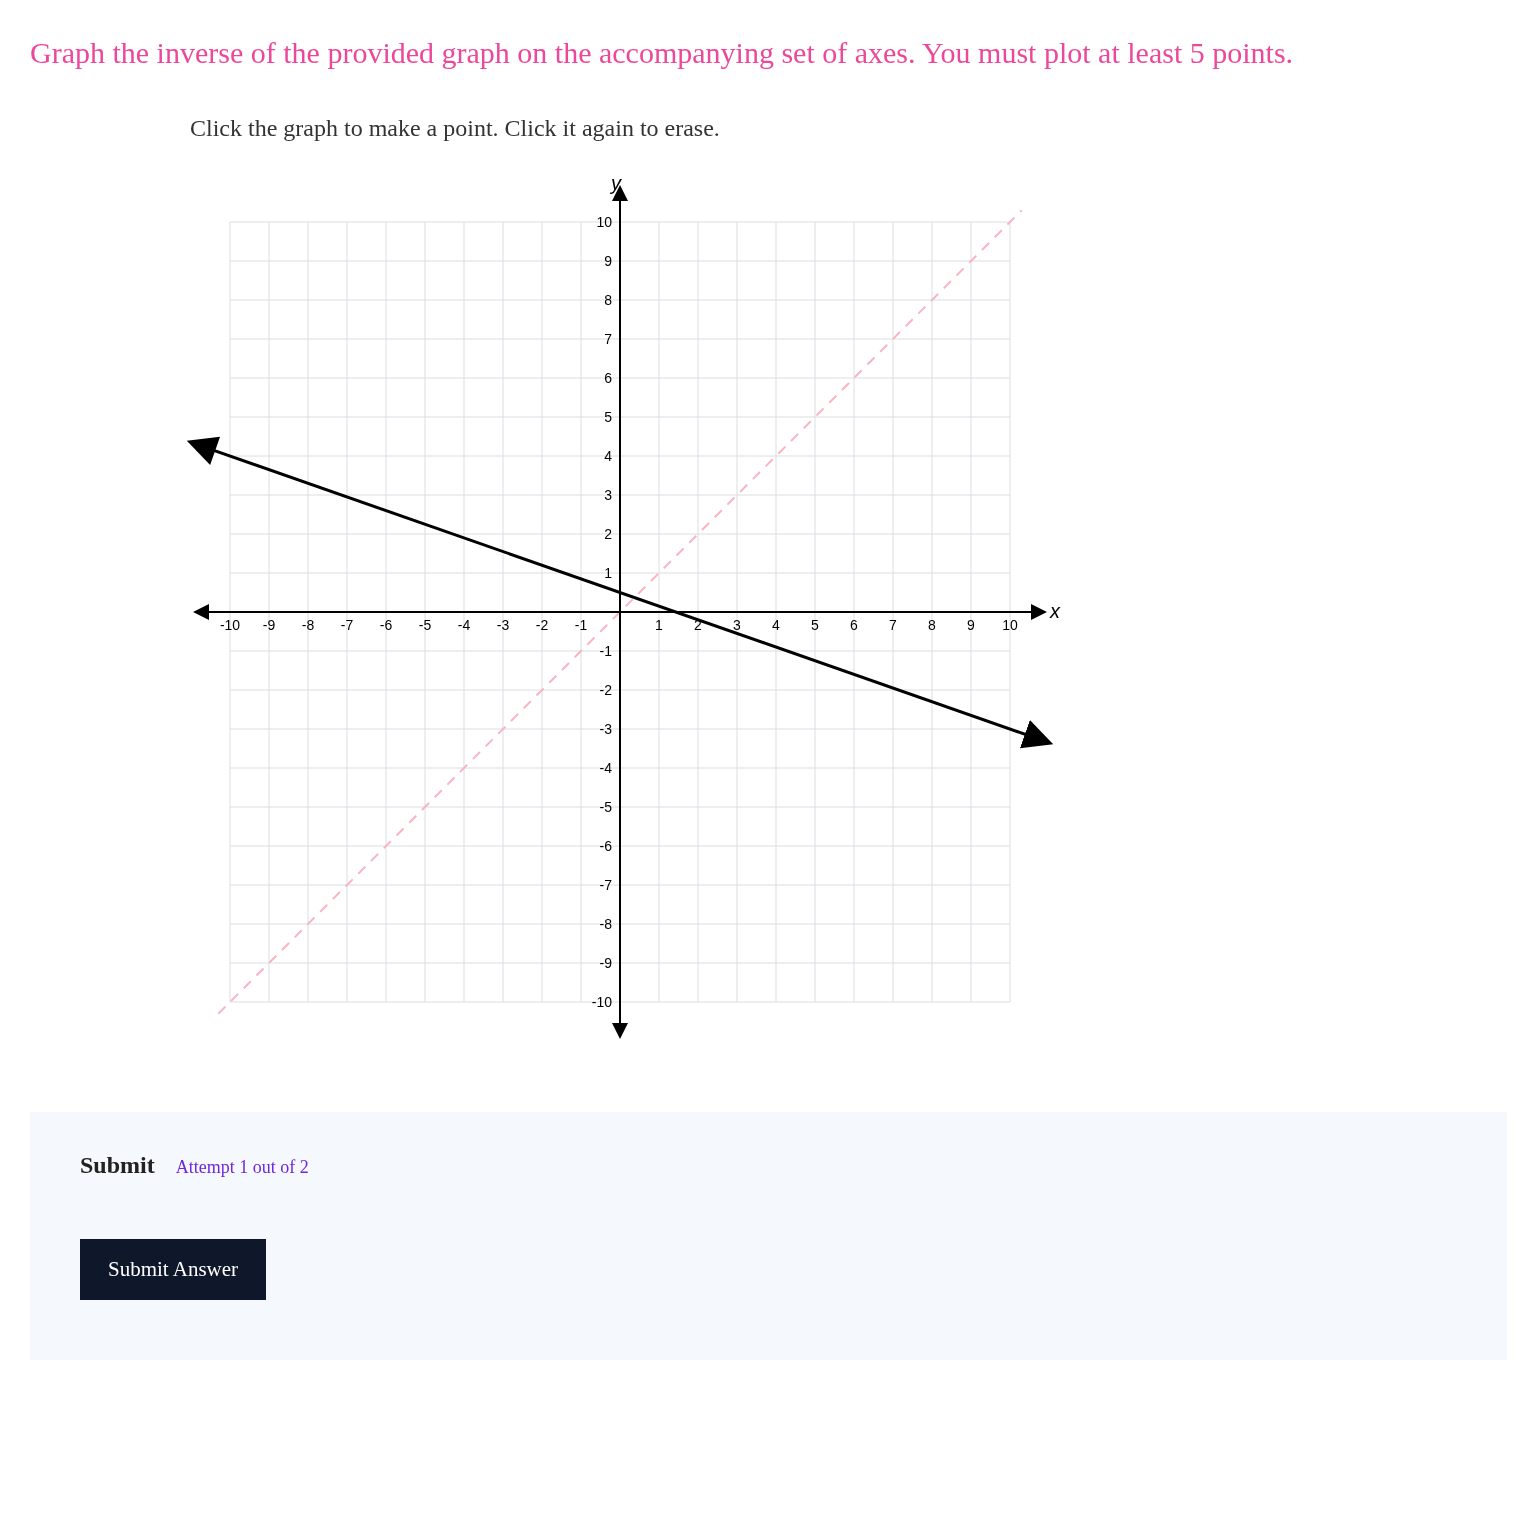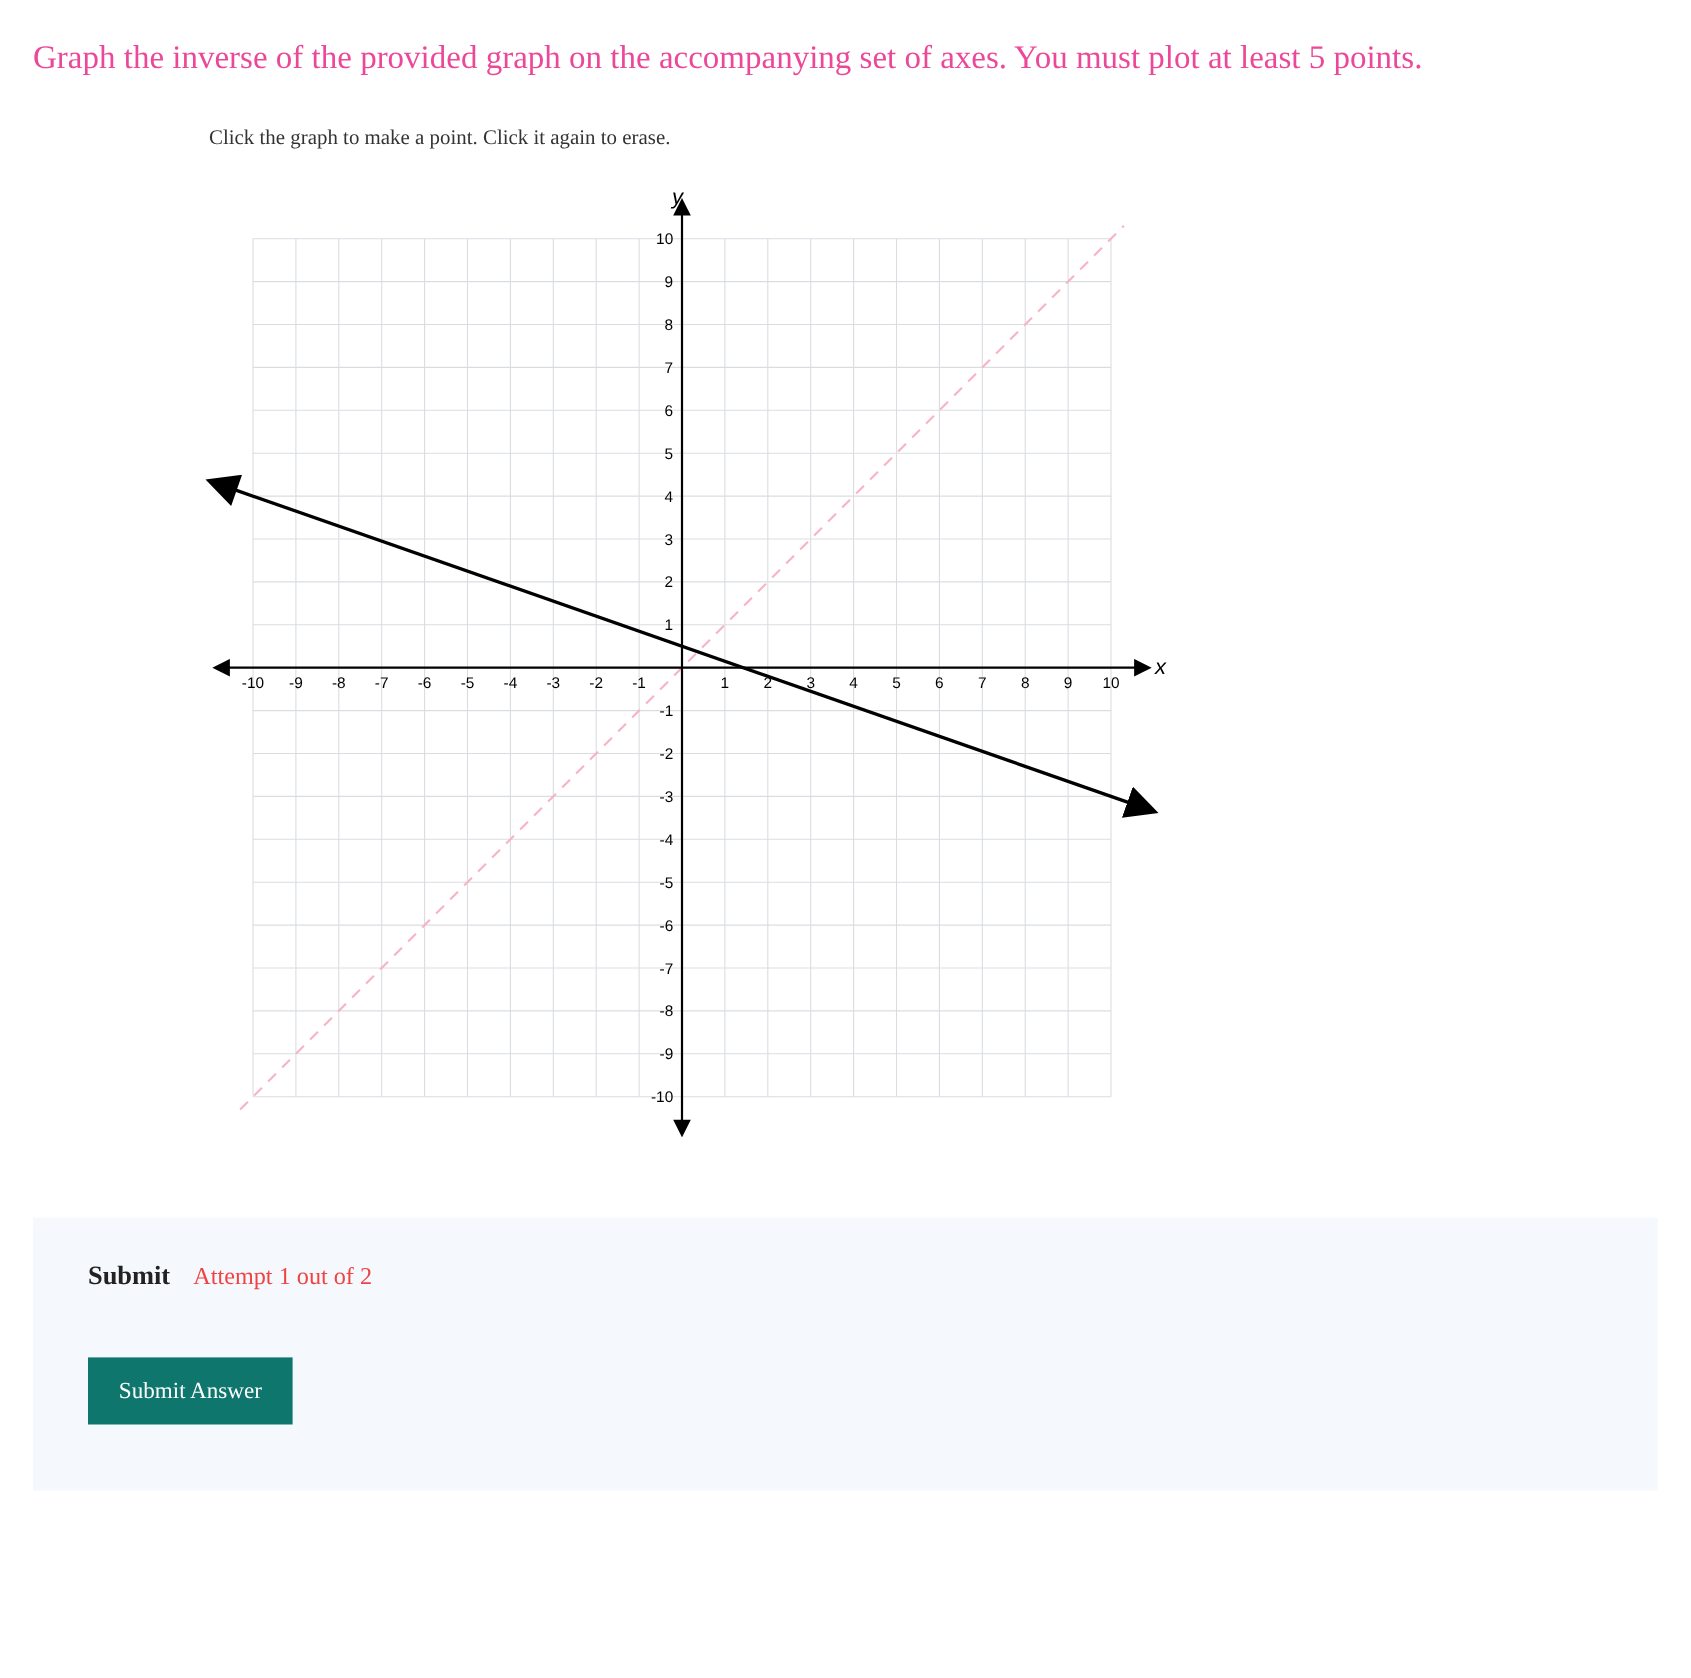--- a/index.html
+++ b/index.html
@@ -10,21 +10,21 @@
     color: #000;
     background: #fff;
   }
   .question {
     font-size: 30px;
     line-height: 1.5;
     margin-bottom: 40px;
     color: #ec4899;
   }
   .instruction {
-    font-size: 19px;
+    font-size: 24px;
     margin-left: 160px;
     margin-bottom: 20px;
     color: #333;
   }
   .graph-wrap {
     display: flex;
     justify-content: flex-start;
     margin-left: 140px;
     margin-bottom: 50px;
   }
@@ -37,25 +37,25 @@
     font-family: Georgia, serif;
     font-size: 24px;
     margin-bottom: 60px;
   }
   .answer-label {
     font-weight: bold;
     color: #222;
     margin-right: 15px;
   }
   .attempt-text {
-    color: #ef4444;
-    font-size: 22px;
+    color: #6d28d9;
+    font-size: 18px;
   }
   .submit-btn {
-    background: #0f766e;
+    background: #0f172a;
     color: #fff;
     border: none;
     font-family: Georgia, serif;
     font-size: 21px;
     padding: 18px 28px;
     cursor: pointer;
   }
   svg text {
     font-family: Arial, Helvetica, sans-serif;
   }

